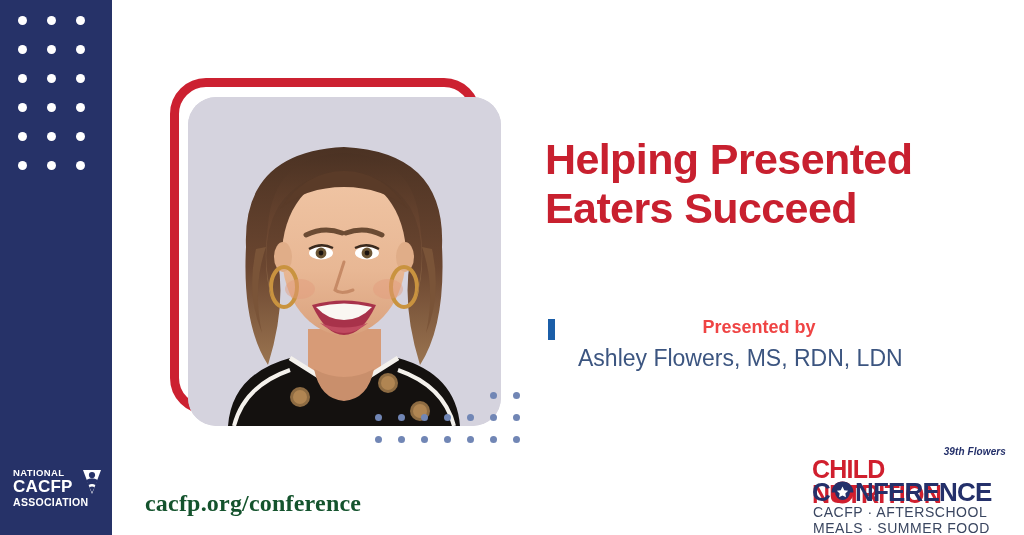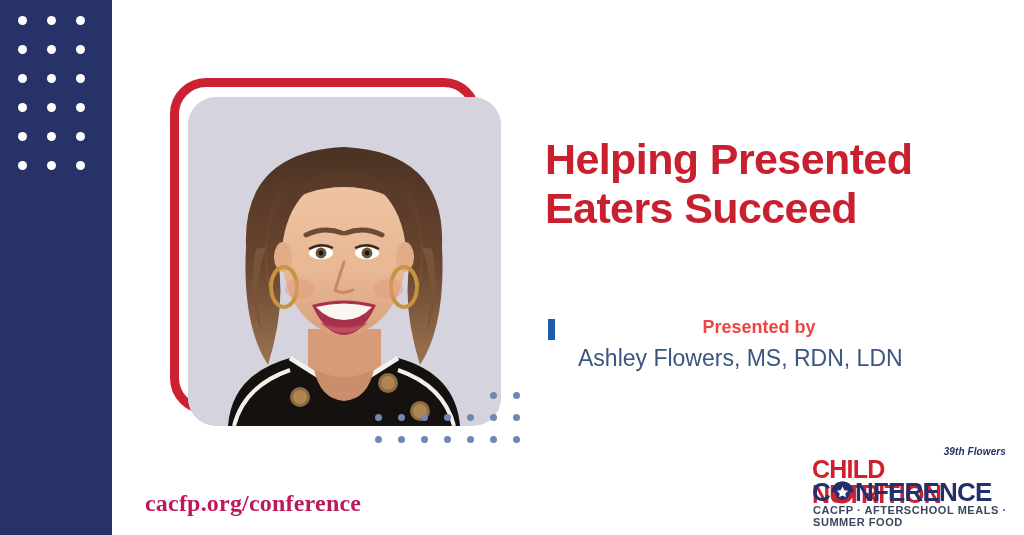--- a/index.html
+++ b/index.html
@@ -76,21 +76,21 @@
     text-align:center;
   }
   .pb-name {
     margin-left:30px;
     color:#3C5580; font-size:23px; font-weight:normal;
     line-height:1.45; margin-top:3px;
   }
 
   .url {
     position:absolute; left:145px; top:490px;
-    color:#be185d;
+    color:#14532d;
     font-family:"Liberation Serif", serif;
     font-size:24px; font-weight:bold;
     letter-spacing:0.2px;
   }
 
   
   .conf-logo { position:absolute; left:812px; top:446px; width:196px; height:72px; }
   .conf-superscript {
     position:absolute; right:2px; top:0;
     color:#24306A; font-size:10px; font-weight:bold;
@@ -103,21 +103,21 @@
   }
   .conf-line2 {
     position:absolute; left:0; top:33px;
     color:#24306A; font-size:26px; font-weight:bold;
     letter-spacing:-0.8px; line-height:1;
     display:flex; align-items:center;
   }
   .conf-star { display:inline-block; width:25px; height:25px; margin:0 0px; }
   .conf-tagline {
     position:absolute; left:1px; top:58px;
-    color:#3A4660; font-size:11px; font-weight:bold;
+    color:#3A4660; font-size:14px; font-weight:normal;
     letter-spacing:0.55px;
   }
 </style>
 </head>
 <body>
 
 <div class="slide">
 
   <div class="sidebar">
     <div class="sidebar-dots" id="sidebar-dots">
@@ -134,20 +134,33 @@
         <div class="sb-dot" style="left: 47px; top: 103px; background: rgb(255, 255, 255);"></div>
         <div class="sb-dot" style="left: 76px; top: 103px; background: rgb(255, 255, 255);"></div>
         <div class="sb-dot" style="left: 18px; top: 132px; background: rgb(255, 255, 255);"></div>
         <div class="sb-dot" style="left: 47px; top: 132px; background: rgb(255, 255, 255);"></div>
         <div class="sb-dot" style="left: 76px; top: 132px; background: rgb(255, 255, 255);"></div>
         <div class="sb-dot" style="left: 18px; top: 161px; background: rgb(255, 255, 255);"></div>
         <div class="sb-dot" style="left: 47px; top: 161px; background: rgb(255, 255, 255);"></div>
         <div class="sb-dot" style="left: 76px; top: 161px; background: rgb(255, 255, 255);"></div>
       </div>
 
+    <div class="cacfp-logo">
+      <svg viewBox="0 0 88 46" xmlns="http://www.w3.org/2000/svg">
+        <text x="0" y="11" font-family="Liberation Sans, sans-serif" font-size="9.5" font-weight="bold" fill="#ffffff" letter-spacing="0.4">NATIONAL</text>
+        <text x="0" y="27" font-family="Liberation Sans, sans-serif" font-size="17" font-weight="bold" fill="#ffffff" letter-spacing="0.2">CACFP</text>
+        <text x="0" y="41" font-family="Liberation Sans, sans-serif" font-size="10.5" font-weight="bold" fill="#ffffff" letter-spacing="0.3">ASSOCIATION</text>
+        <g>
+          <path d="M70 5 L88 5 L79 29 Z" fill="#ffffff"></path>
+          <circle cx="79" cy="10" r="3.1" fill="#263268"></circle>
+          <path d="M73.2 15 q5.8 -3.4 11.6 0 l-2.2 5.2 q-3.6 -2.2 -7.2 0 Z" fill="#263268"></path>
+          <path d="M76.4 22.2 q2.6 -1.4 5.2 0 l-2.6 5.4 Z" fill="#263268"></path>
+        </g>
+      </svg>
+    </div>
   </div>
 
   <div class="photo-wrap">
     <div class="photo-frame"></div>
     <div class="photo">
       <svg viewBox="0 0 313 329" xmlns="http://www.w3.org/2000/svg" preserveAspectRatio="xMidYMid slice">
         <defs>
           <linearGradient id="hairG" x1="0" y1="0" x2="0" y2="1">
             <stop offset="0%" stop-color="#4B3223"></stop>
             <stop offset="55%" stop-color="#6B4630"></stop>

